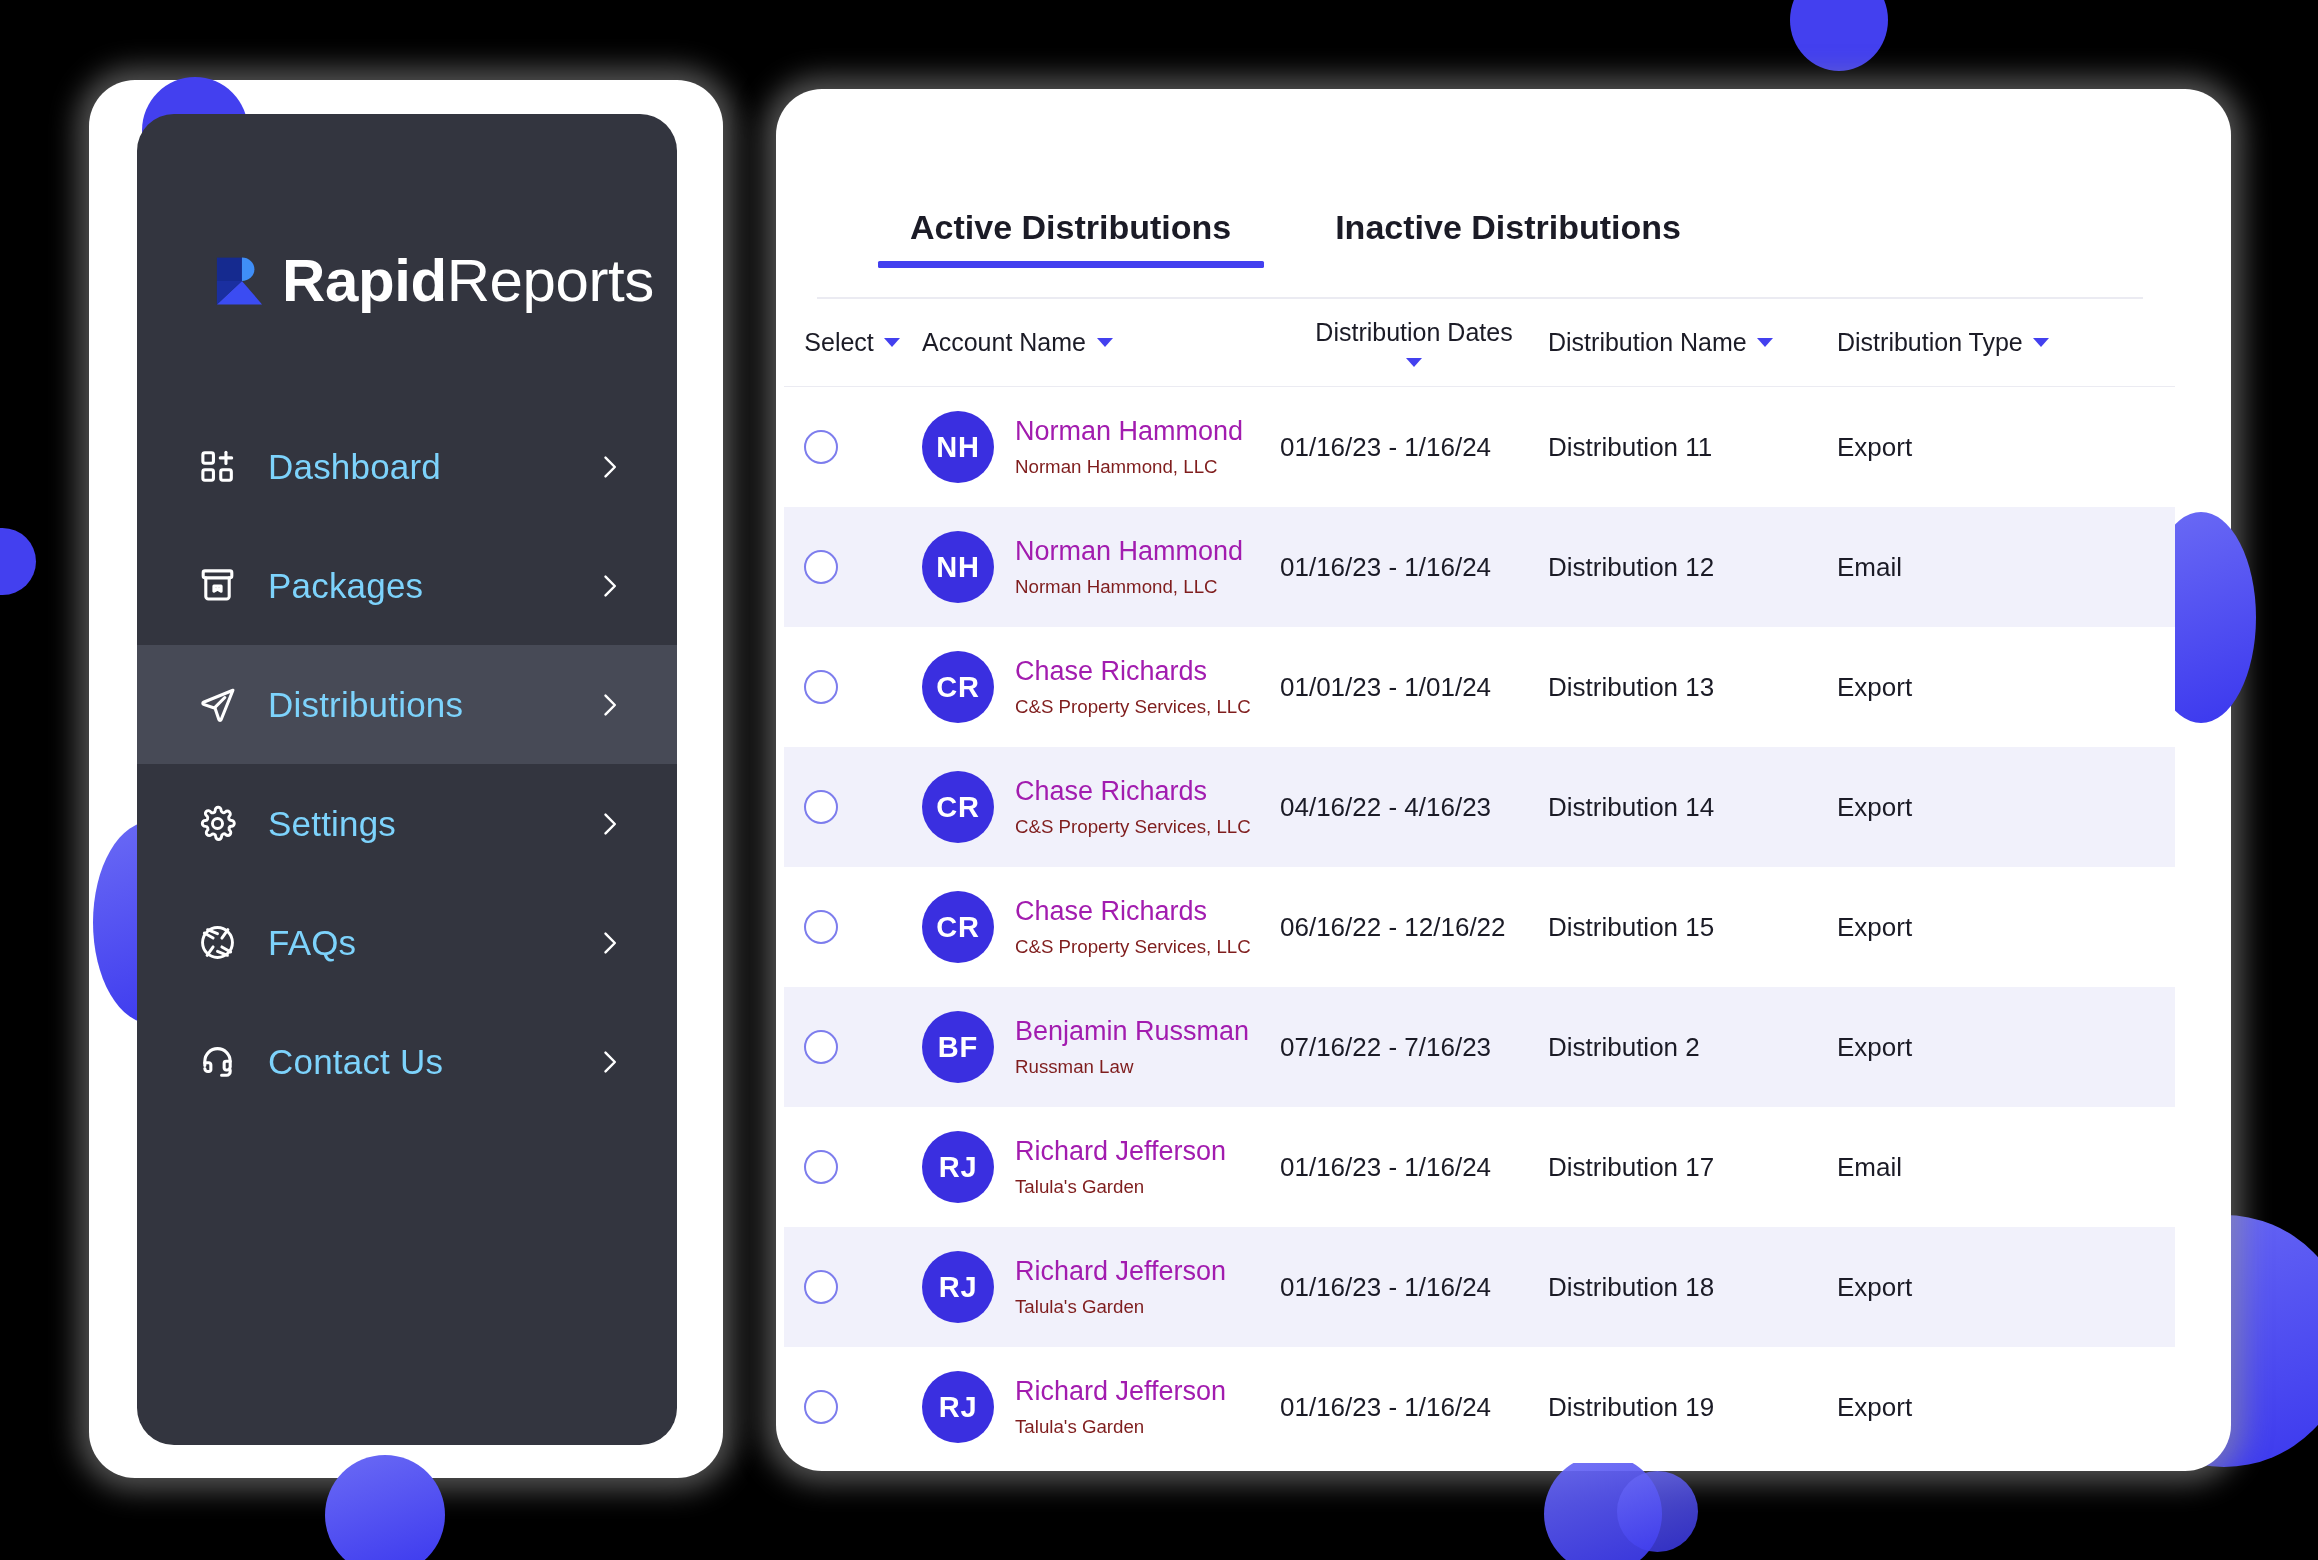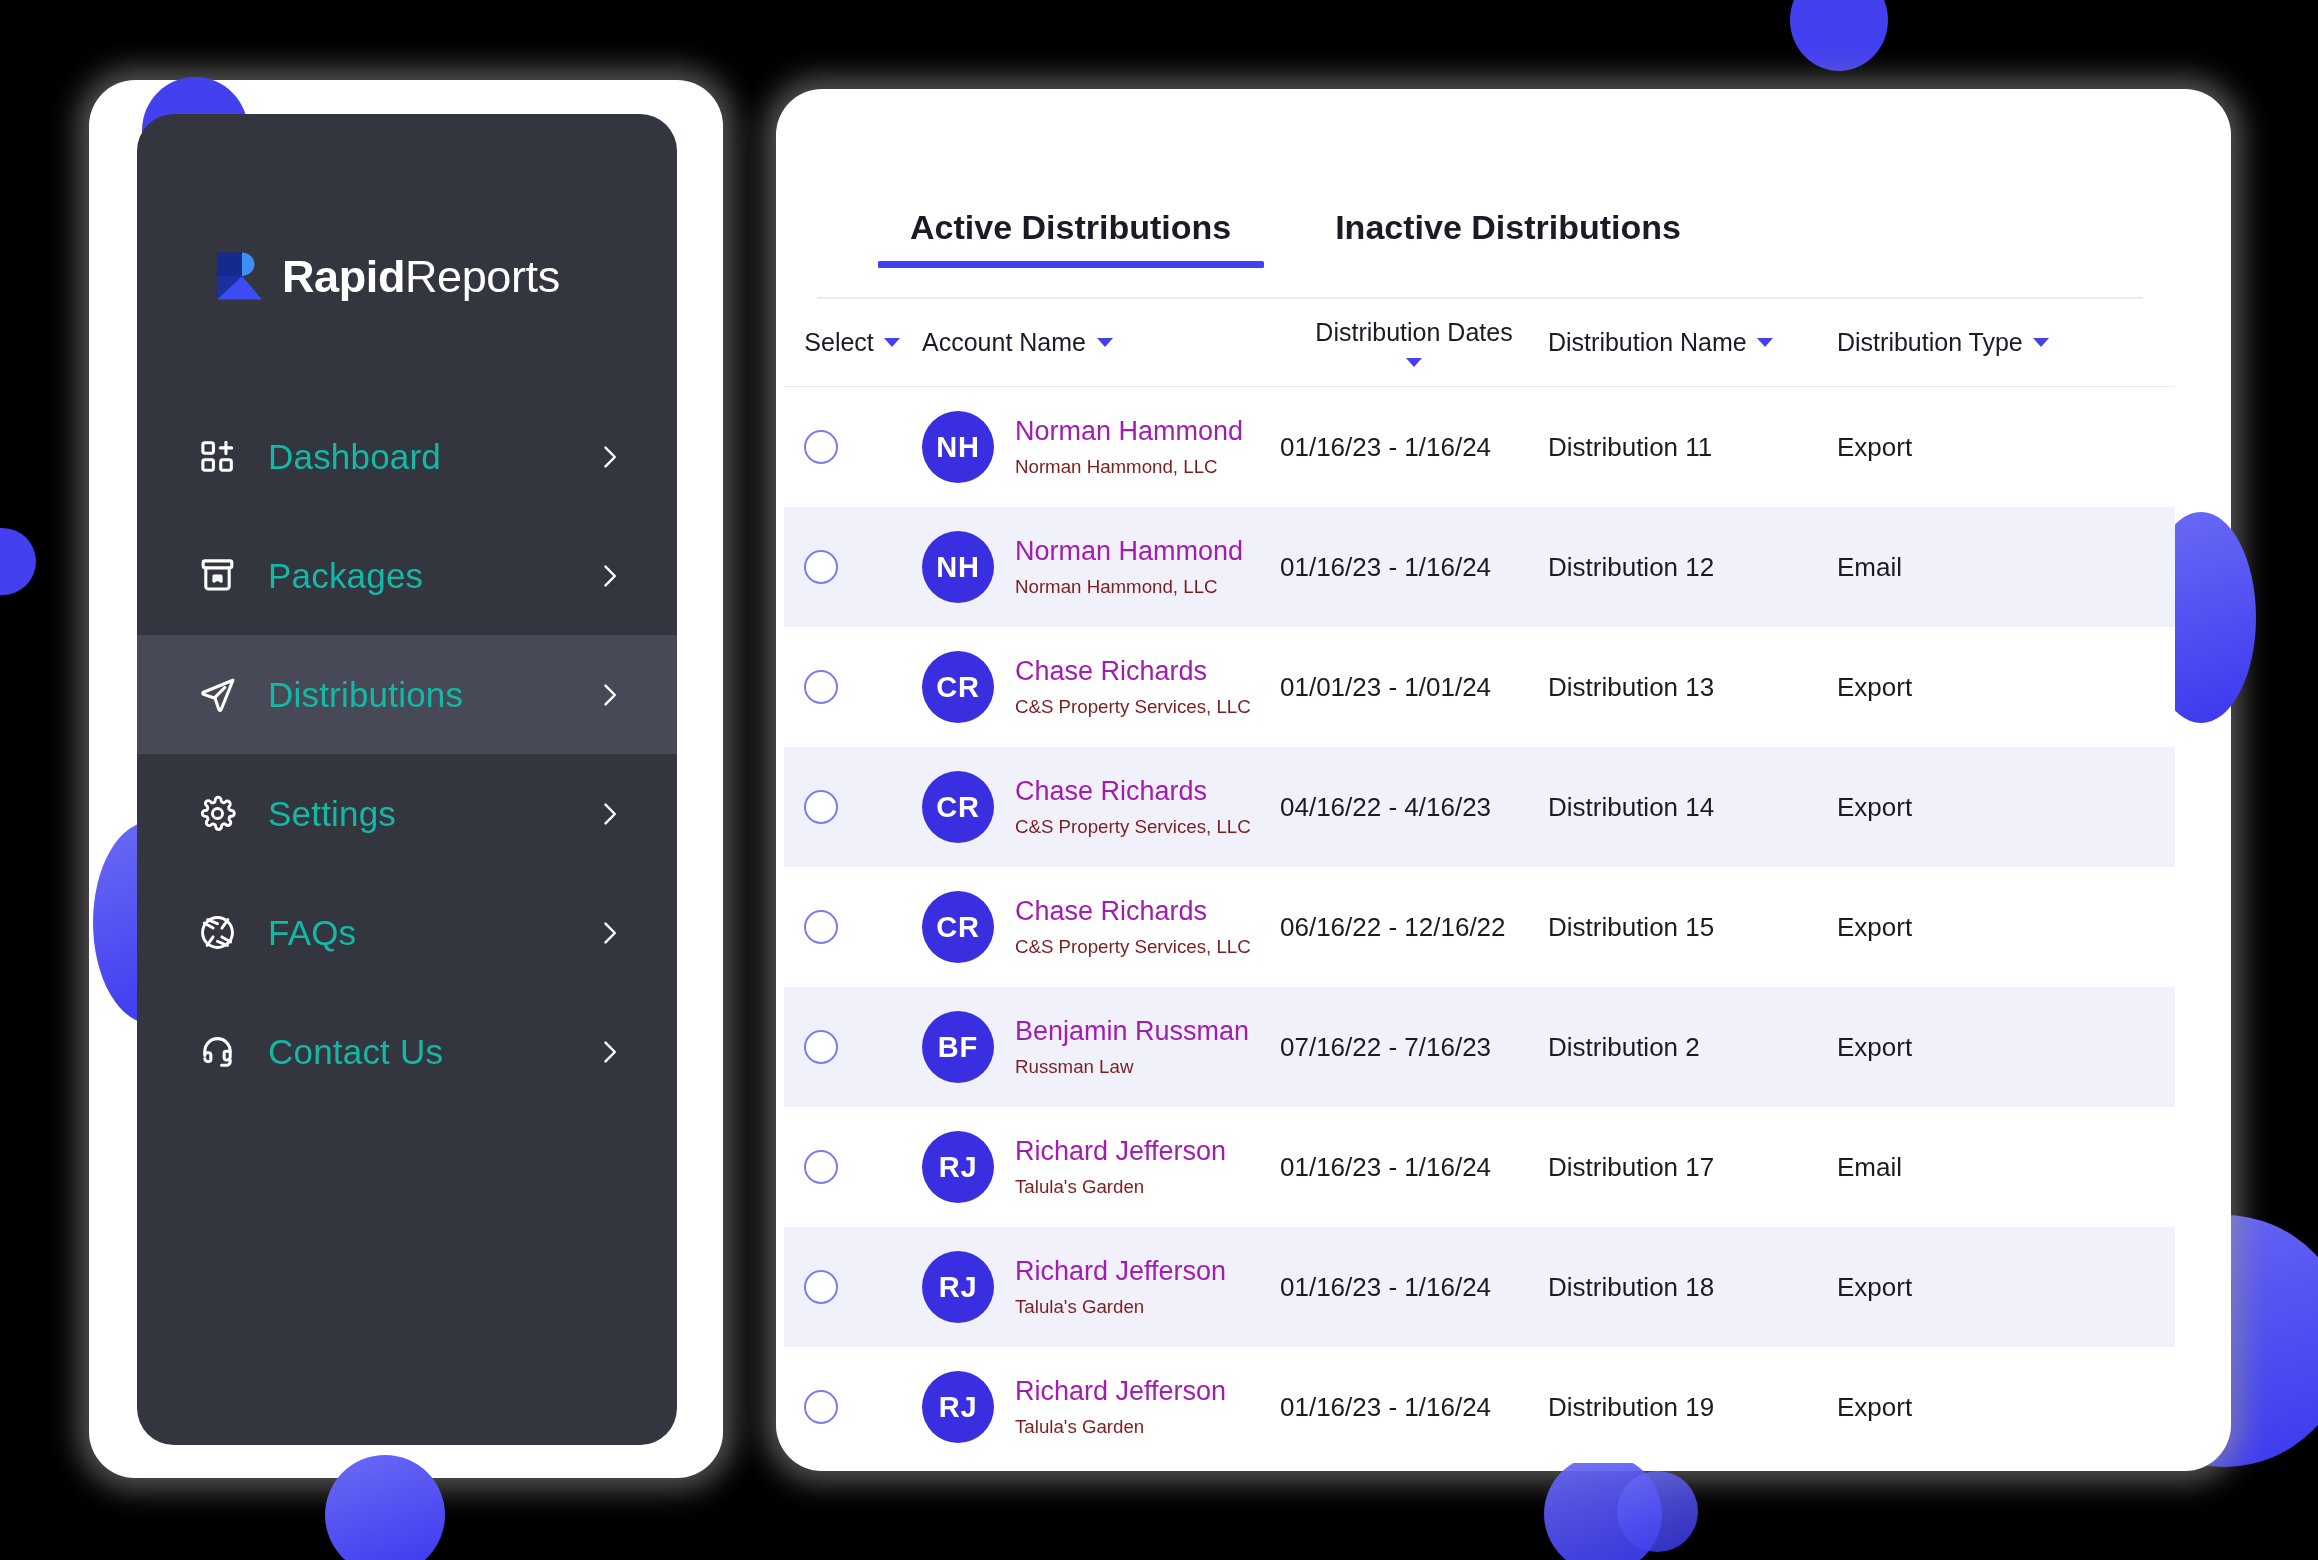--- a/index.html
+++ b/index.html
@@ -42,21 +42,21 @@
     background: #33353f;
     border-radius: 37px;
     overflow: hidden;
   }
   #brand {
     display: flex; align-items: center; gap: 18px;
     margin: 137px 0 0 78px;
   }
   #brand .logo-mark { width: 49px; height: 50px; display: block; }
   #brand .brand-text {
-    font-size: 45px; color: #ffffff; letter-spacing: -0.4px;
+    font-size: 60px; color: #ffffff; letter-spacing: -0.4px;
     white-space: nowrap; line-height: 1;
   }
   #brand .brand-text b { font-weight: 700; }
   #brand .brand-text span { font-weight: 400; }
 
   #nav { margin-top: 96px; }
   .nav-item {
     position: relative;
     display: flex; align-items: center;
     height: 119px;
@@ -64,21 +64,21 @@
     cursor: pointer;
   }
   .nav-item.active { background: #474a56; }
   .nav-item .nav-icon {
     width: 46px; height: 46px; flex: 0 0 46px;
     display: flex; align-items: center; justify-content: center;
   }
   .nav-item .nav-icon svg { width: 39px; height: 39px; display:block; }
   .nav-item .nav-label {
     margin-left: 28px;
-    font-size: 35px; color: #14b8a6; font-weight: 400;
+    font-size: 35px; color: #7dd3fc; font-weight: 400;
     letter-spacing: 0.2px; white-space: nowrap;
   }
   .nav-item .nav-chevron {
     margin-left: auto;
     width: 28px; height: 28px;
   }
   .nav-item .nav-chevron svg { width: 28px; height: 28px; display: block; }
 
   
   #main-frame { left: 776px; top: 89px; width: 1455px; height: 1382px; }

